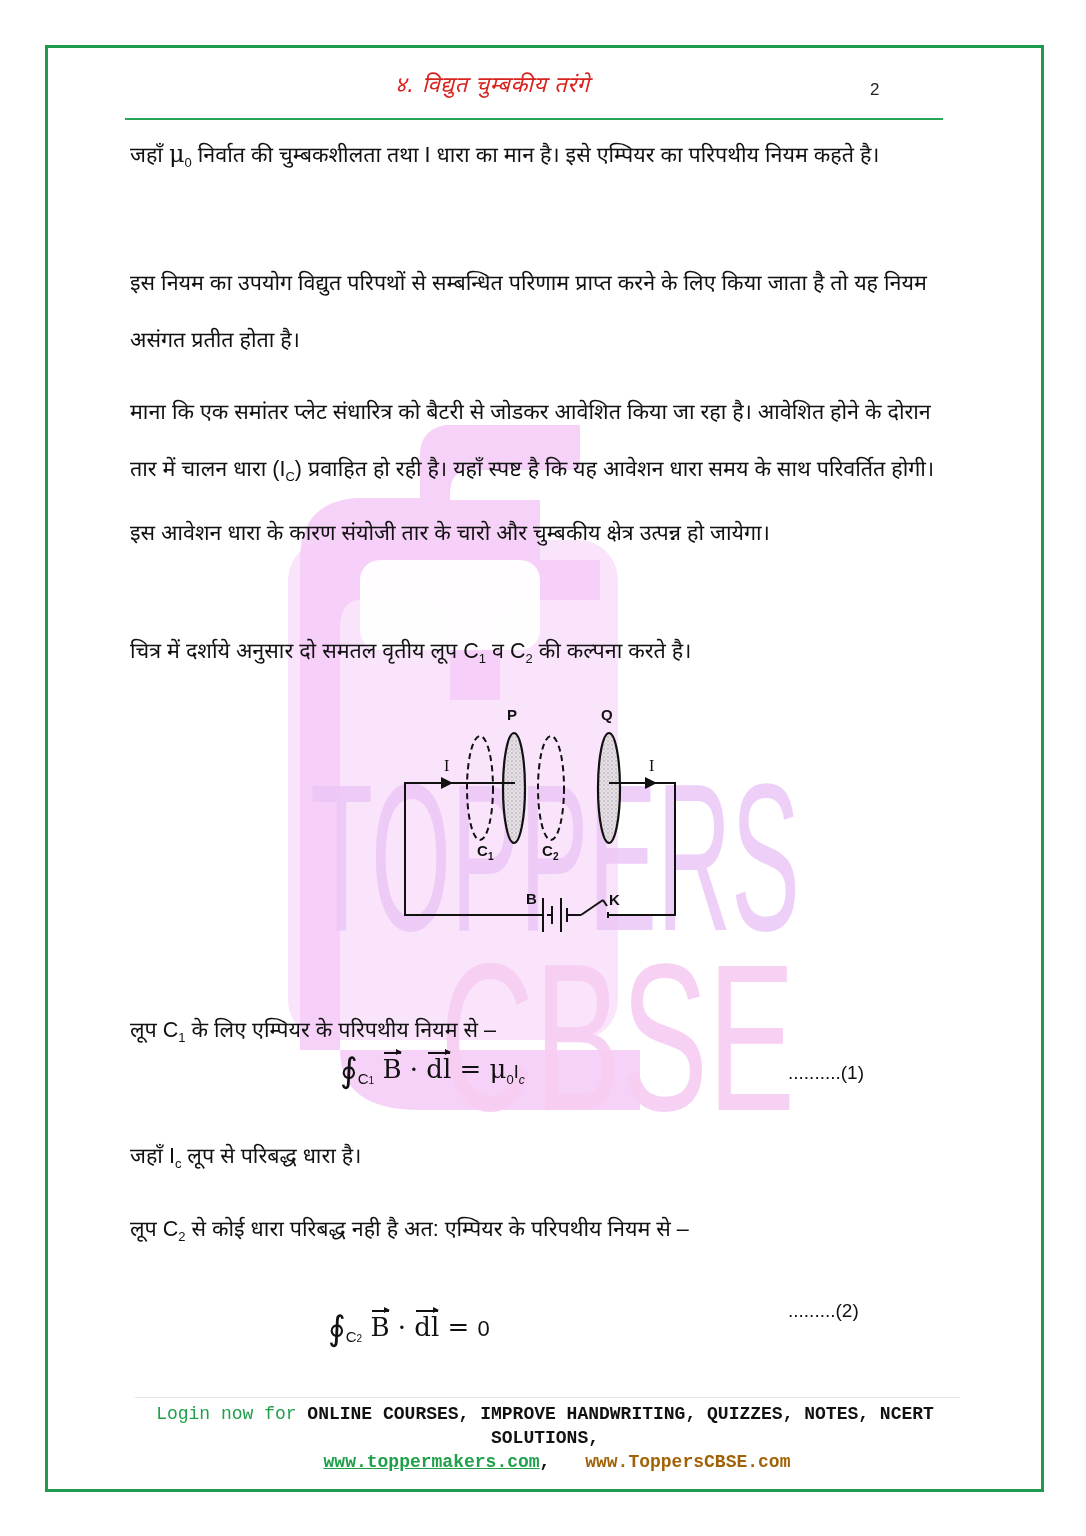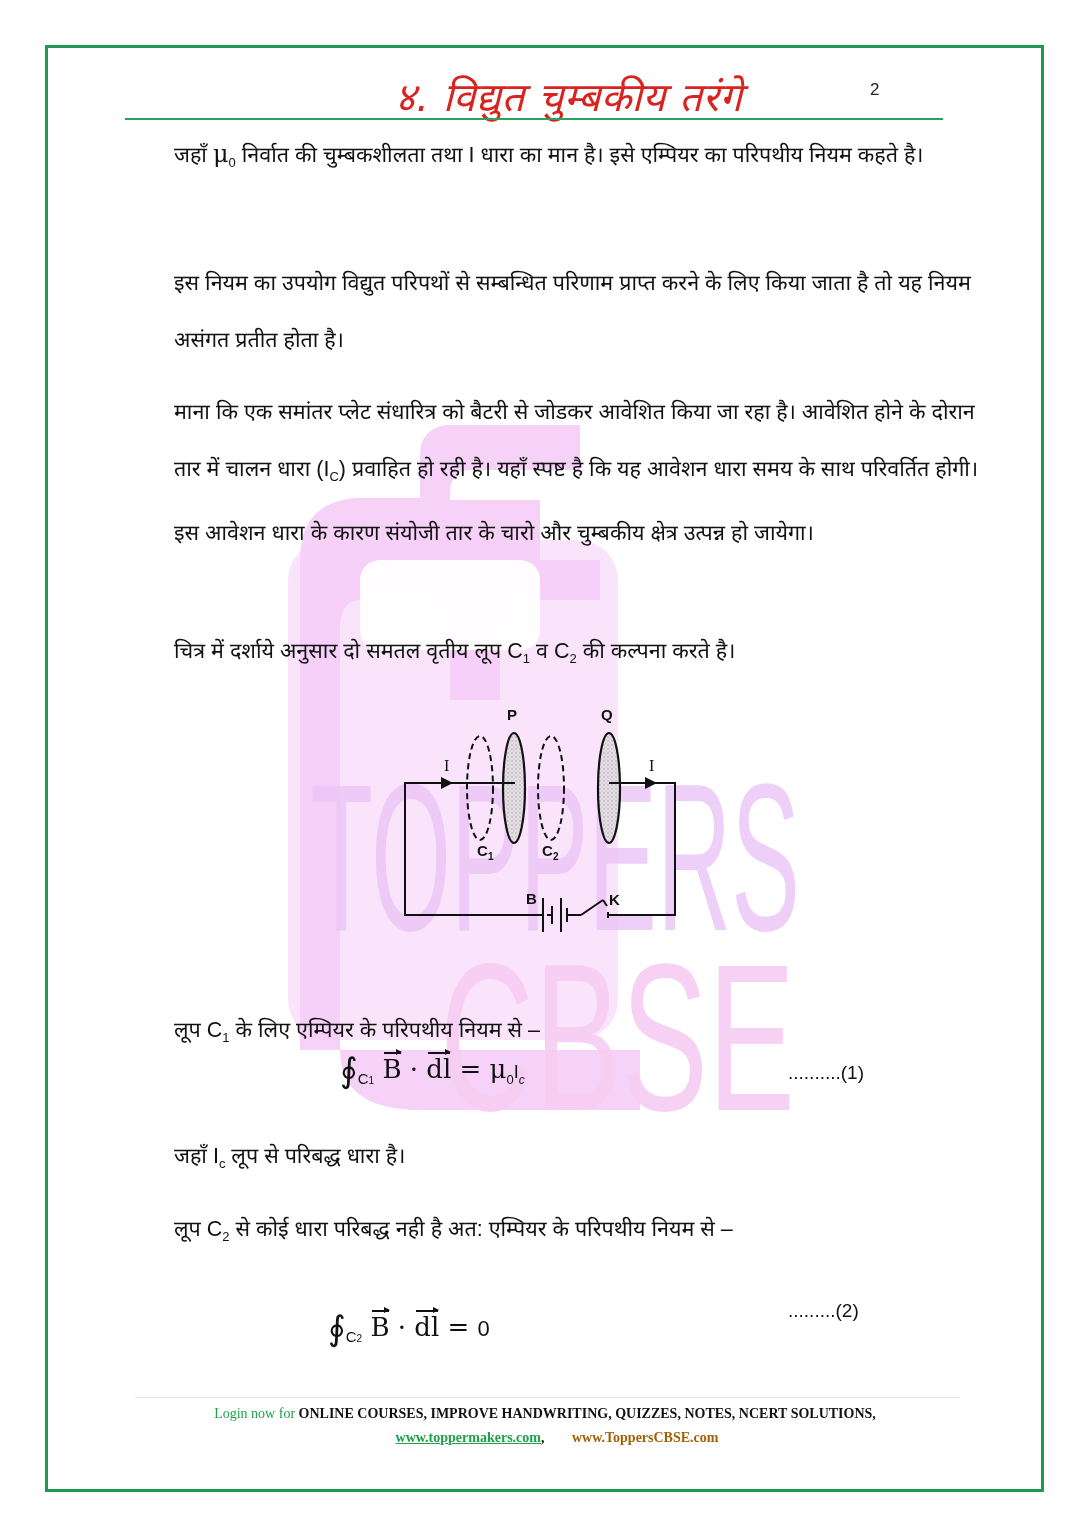--- a/index.html
+++ b/index.html
@@ -1,40 +1,40 @@
 <!DOCTYPE html>
 <html><head>
 <meta charset="utf-8">
 <style>
   html, body { margin:0; padding:0; background:#ffffff; }
   body { width:1086px; height:1536px; position:relative; overflow:hidden;
          font-family:"DejaVu Sans", "Liberation Sans", sans-serif; color:#1a1a1a; }
   .page-border { position:absolute; left:45px; top:45px; width:993px; height:1441px;
                  border:3px solid #1e9a4e; box-sizing:content-box; }
   .watermark { position:absolute; left:0; top:0; width:1086px; height:1536px; pointer-events:none; }
-  .header-title { position:absolute; left:395px; top:68px; font-size:40px; font-style:italic;
+  .header-title { position:absolute; left:395px; top:68px; font-size:22px; font-style:italic;
                   color:#d8231f; letter-spacing:0.5px; }
   .page-number { position:absolute; left:870px; top:80px; font-size:17px; color:#222; font-family:"Liberation Sans", sans-serif; }
   .header-rule { position:absolute; left:125px; top:118px; width:818px; height:2px; background:#2aa557; }
   .para { position:absolute; left:130px; width:830px; font-size:21.5px; line-height:57px; color:#111;
-          font-family:"Liberation Sans", "DejaVu Sans", sans-serif;margin-left:44px; }
+          font-family:"Liberation Sans", "DejaVu Sans", sans-serif; }
   .para sub { font-size:13px; }
   .mu { font-family:"DejaVu Serif", serif; font-size:24px; }
   .diagram { position:absolute; left:395px; top:700px; width:300px; height:240px; }
   .eq { position:absolute; font-family:"DejaVu Serif", "Liberation Serif", serif; font-size:26px; color:#111; }
   .eq .int { font-size:34px; vertical-align:-4px; }
   .eq sub { font-size:15px; font-family:"Liberation Sans", sans-serif; }
   .vec { position:relative; display:inline-block; }
   .vec::before { content:""; position:absolute; left:2px; right:1px; top:-2px; height:1.5px; background:#111; }
   .vec::after { content:""; position:absolute; right:0; top:-5px; border-left:6px solid #111;
                 border-top:3.5px solid transparent; border-bottom:3.5px solid transparent; }
   .eqnum { position:absolute; font-family:"Liberation Sans", sans-serif; font-size:19px; color:#111; }
   .footer-rule { position:absolute; left:135px; top:1397px; width:825px; height:1px; background:#e4e4e4; }
   .footer { position:absolute; left:130px; top:1402px; width:830px; text-align:center;
-            font-family:Liberation Serif, serif; font-weight:bold; font-size:14px; line-height:24px; color:#111; }
+            font-family:Liberation Mono, monospace; font-weight:bold; font-size:18px; line-height:24px; color:#111; }
   .footer .green { color:#1fa04a; }
   .footer .red { color:#a16207; }
   .footer a { text-decoration:underline;margin-left:24px; }
   .footer a.red { text-decoration:none; }
 </style>
 </head>
 <body>
 
 <svg class="watermark" viewBox="0 0 1086 1536">
   <g fill="#f6cdf7">

